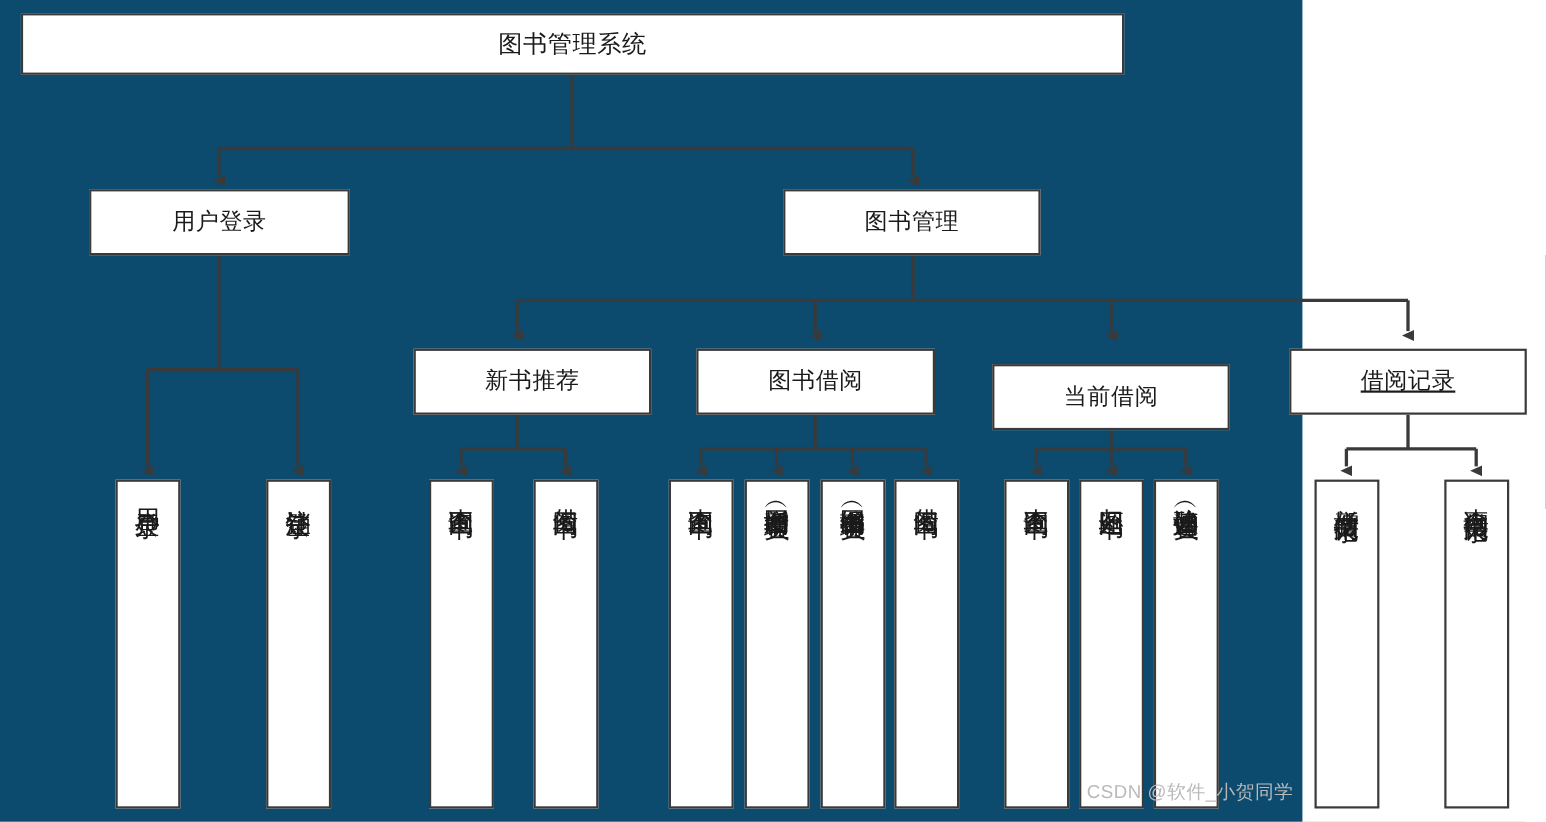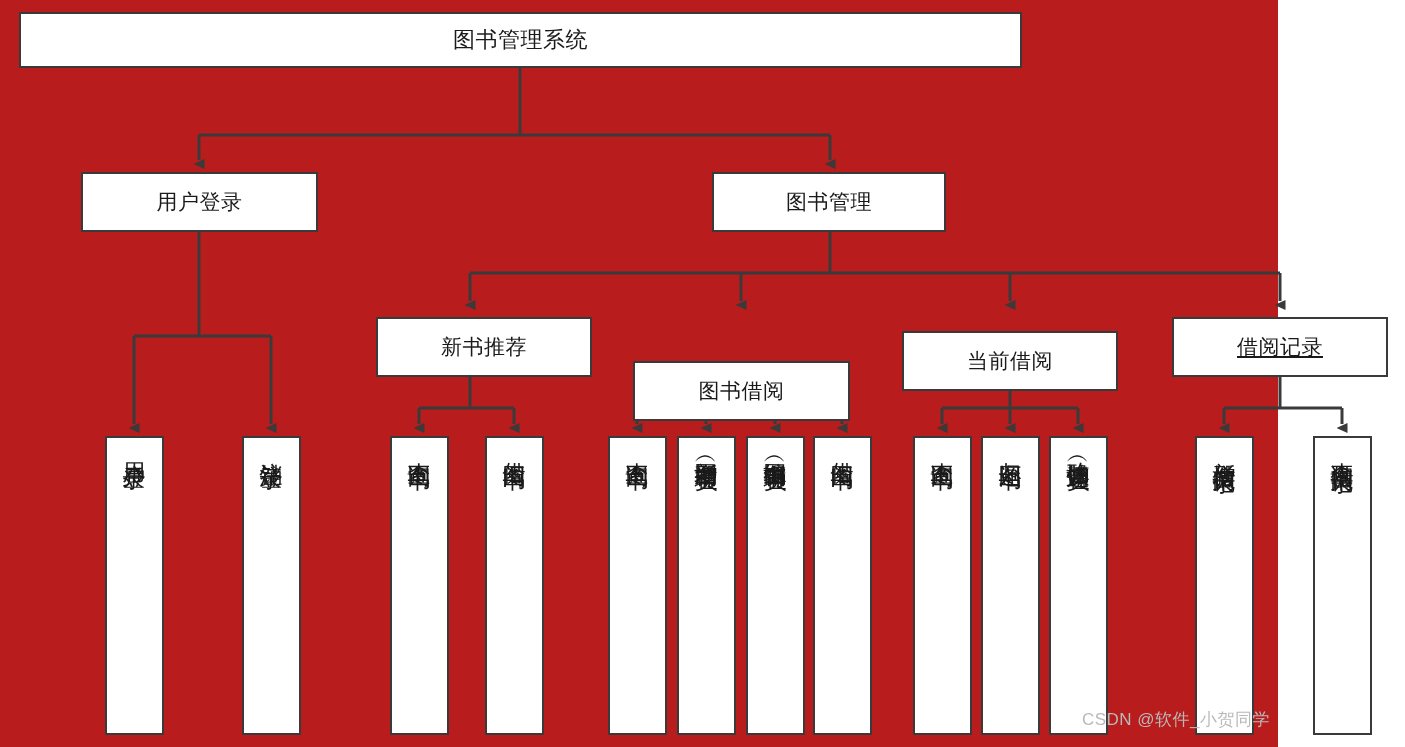--- a/index.html
+++ b/index.html
@@ -9,23 +9,23 @@
   }
   body {
     font-family: "Liberation Sans", "DejaVu Sans", sans-serif;
     width: 1405px;
     height: 747px;
     overflow: hidden;
     position: relative;
   }
   #diagram-root {
     position: relative;
-    width: 1278px;
+    width: 1184px;
     height: 747px;
-    background: #b91c1c;
+    background: #0c4a6e;
   }
   svg.connectors {
     position: absolute;
     left: 0;
     top: 0;
     width: 1405px;
     height: 747px;
     pointer-events: none;
   }
   .node {
@@ -141,21 +141,21 @@
   <div class="node h" style="left:81px; top:172px; width:237px; height:60px;">
     <span class="label">用户登录</span>
   </div>
   <div class="node h" style="left:712px; top:172px; width:234px; height:60px;">
     <span class="label">图书管理</span>
   </div>
 
   <div class="node h" style="left:376px; top:317px; width:216px; height:60px;">
     <span class="label">新书推荐</span>
   </div>
-  <div class="node h" style="left:633px; top:317px; width:217px; height:60px;margin-top:44px;">
+  <div class="node h" style="left:633px; top:317px; width:217px; height:60px;">
     <span class="label">图书借阅</span>
   </div>
   <div class="node h" style="left:902px; top:317px; width:216px; height:60px;margin-top:14px;">
     <span class="label">当前借阅</span>
   </div>
   <div class="node h" style="left:1172px; top:317px; width:216px; height:60px;text-decoration:underline;">
     <span class="label">借阅记录</span>
   </div>
 
   <div class="node v" style="left:105px; top:436px; width:59px; height:299px;">

